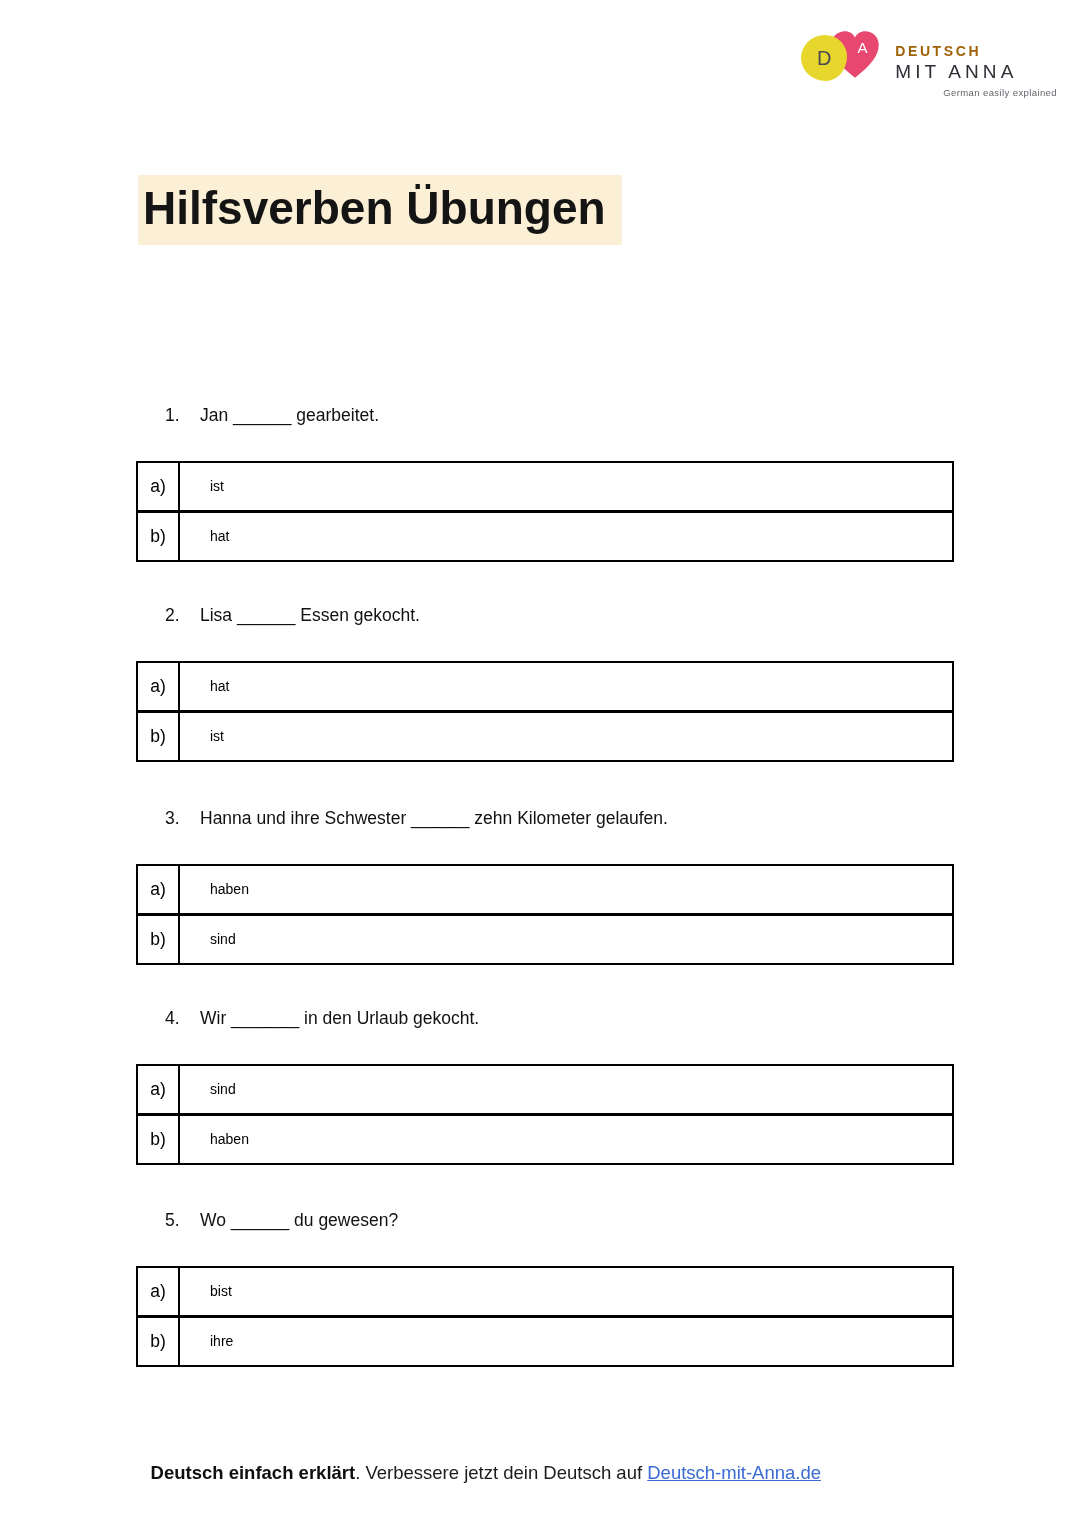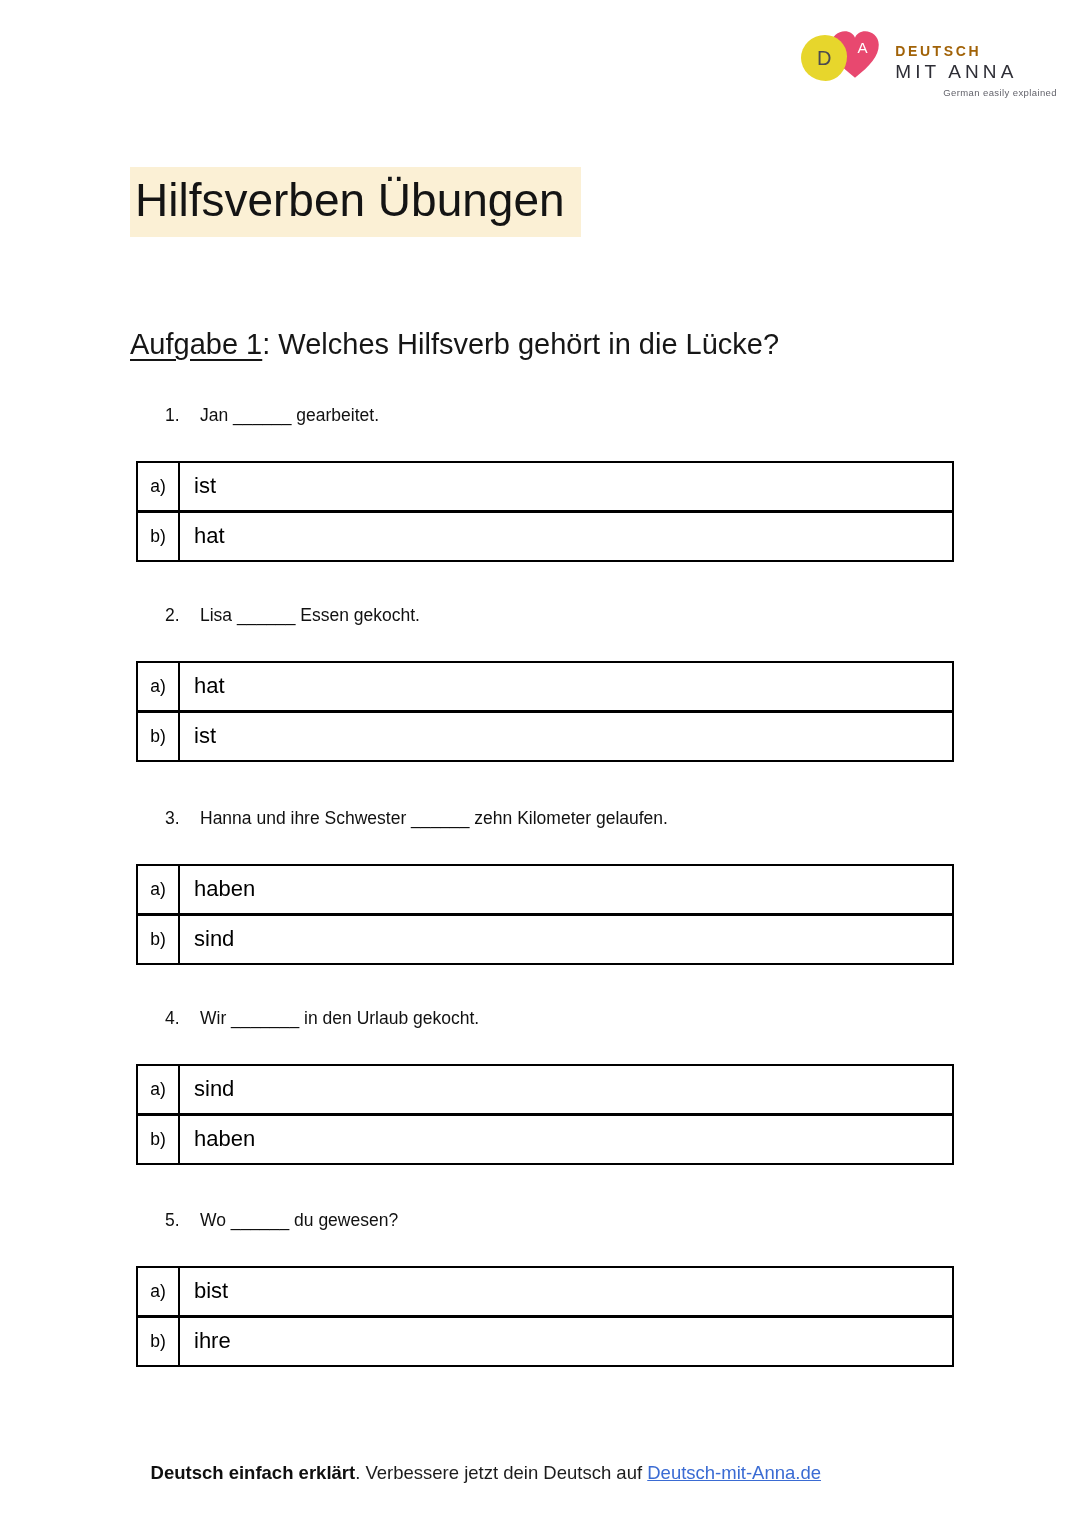--- a/index.html
+++ b/index.html
@@ -49,21 +49,21 @@
     margin-top: 34px; margin-left: 6px; width: 818px;
     border: 2px solid #000; box-sizing: border-box; background: #fff;
   }
   .opt-row { display: flex; height: 47px; align-items: center; }
   .opt-row + .opt-row { border-top: 3px solid #000; }
   .opt-key {
     width: 40px; flex: none; align-self: stretch;
     display: flex; align-items: center; justify-content: center;
     border-right: 2px solid #000; font-size: 17.5px;
   }
-  .opt-val { padding-left: 14px; font-size: 22px; }
+  .opt-val { padding-left: 30px; font-size: 14px; }
 
   
   .footer { position: absolute; left: 130px; top: 1440px; font-size: 18.5px; color: #1c1c1c; white-space: pre-wrap; }
   .footer .bold { font-weight: bold; color: #0f0f0f; }
   .footer a { color: #3A6BD3; text-decoration: underline; }
 </style>
 </head>
 <body>
 
 <div class="page">
@@ -78,25 +78,22 @@
         <span>D</span>
       </div>
     </div>
     <div class="logo-text">
       <div class="logo-line1">DEUTSCH</div>
       <div class="logo-line2">MIT ANNA</div>
       <div class="logo-tagline">German easily explained</div>
     </div>
   </header>
 
-  <h1 class="title" style="margin:0;font-weight:normal;">Hilfsverben Übungen</h1>
+  <h1 class="title" style="margin:8px;font-weight:bold;">Hilfsverben Übungen</h1>
 
-  <h2 class="task-heading" style="margin:0;font-weight:normal;">
-    <span class="task-label">Aufgabe 1</span><span>: Welches Hilfsverb gehört in die Lücke?</span>
-  </h2>
 
   <main id="questions">
   <section class="qblock qb1">
     <div class="qline">
       <span class="qnum">1.</span>
       <span class="qtext">Jan ______ gearbeitet.</span>
     </div>
     <div class="opt-table">
       <div class="opt-row">
         <span class="opt-key">a)</span>

